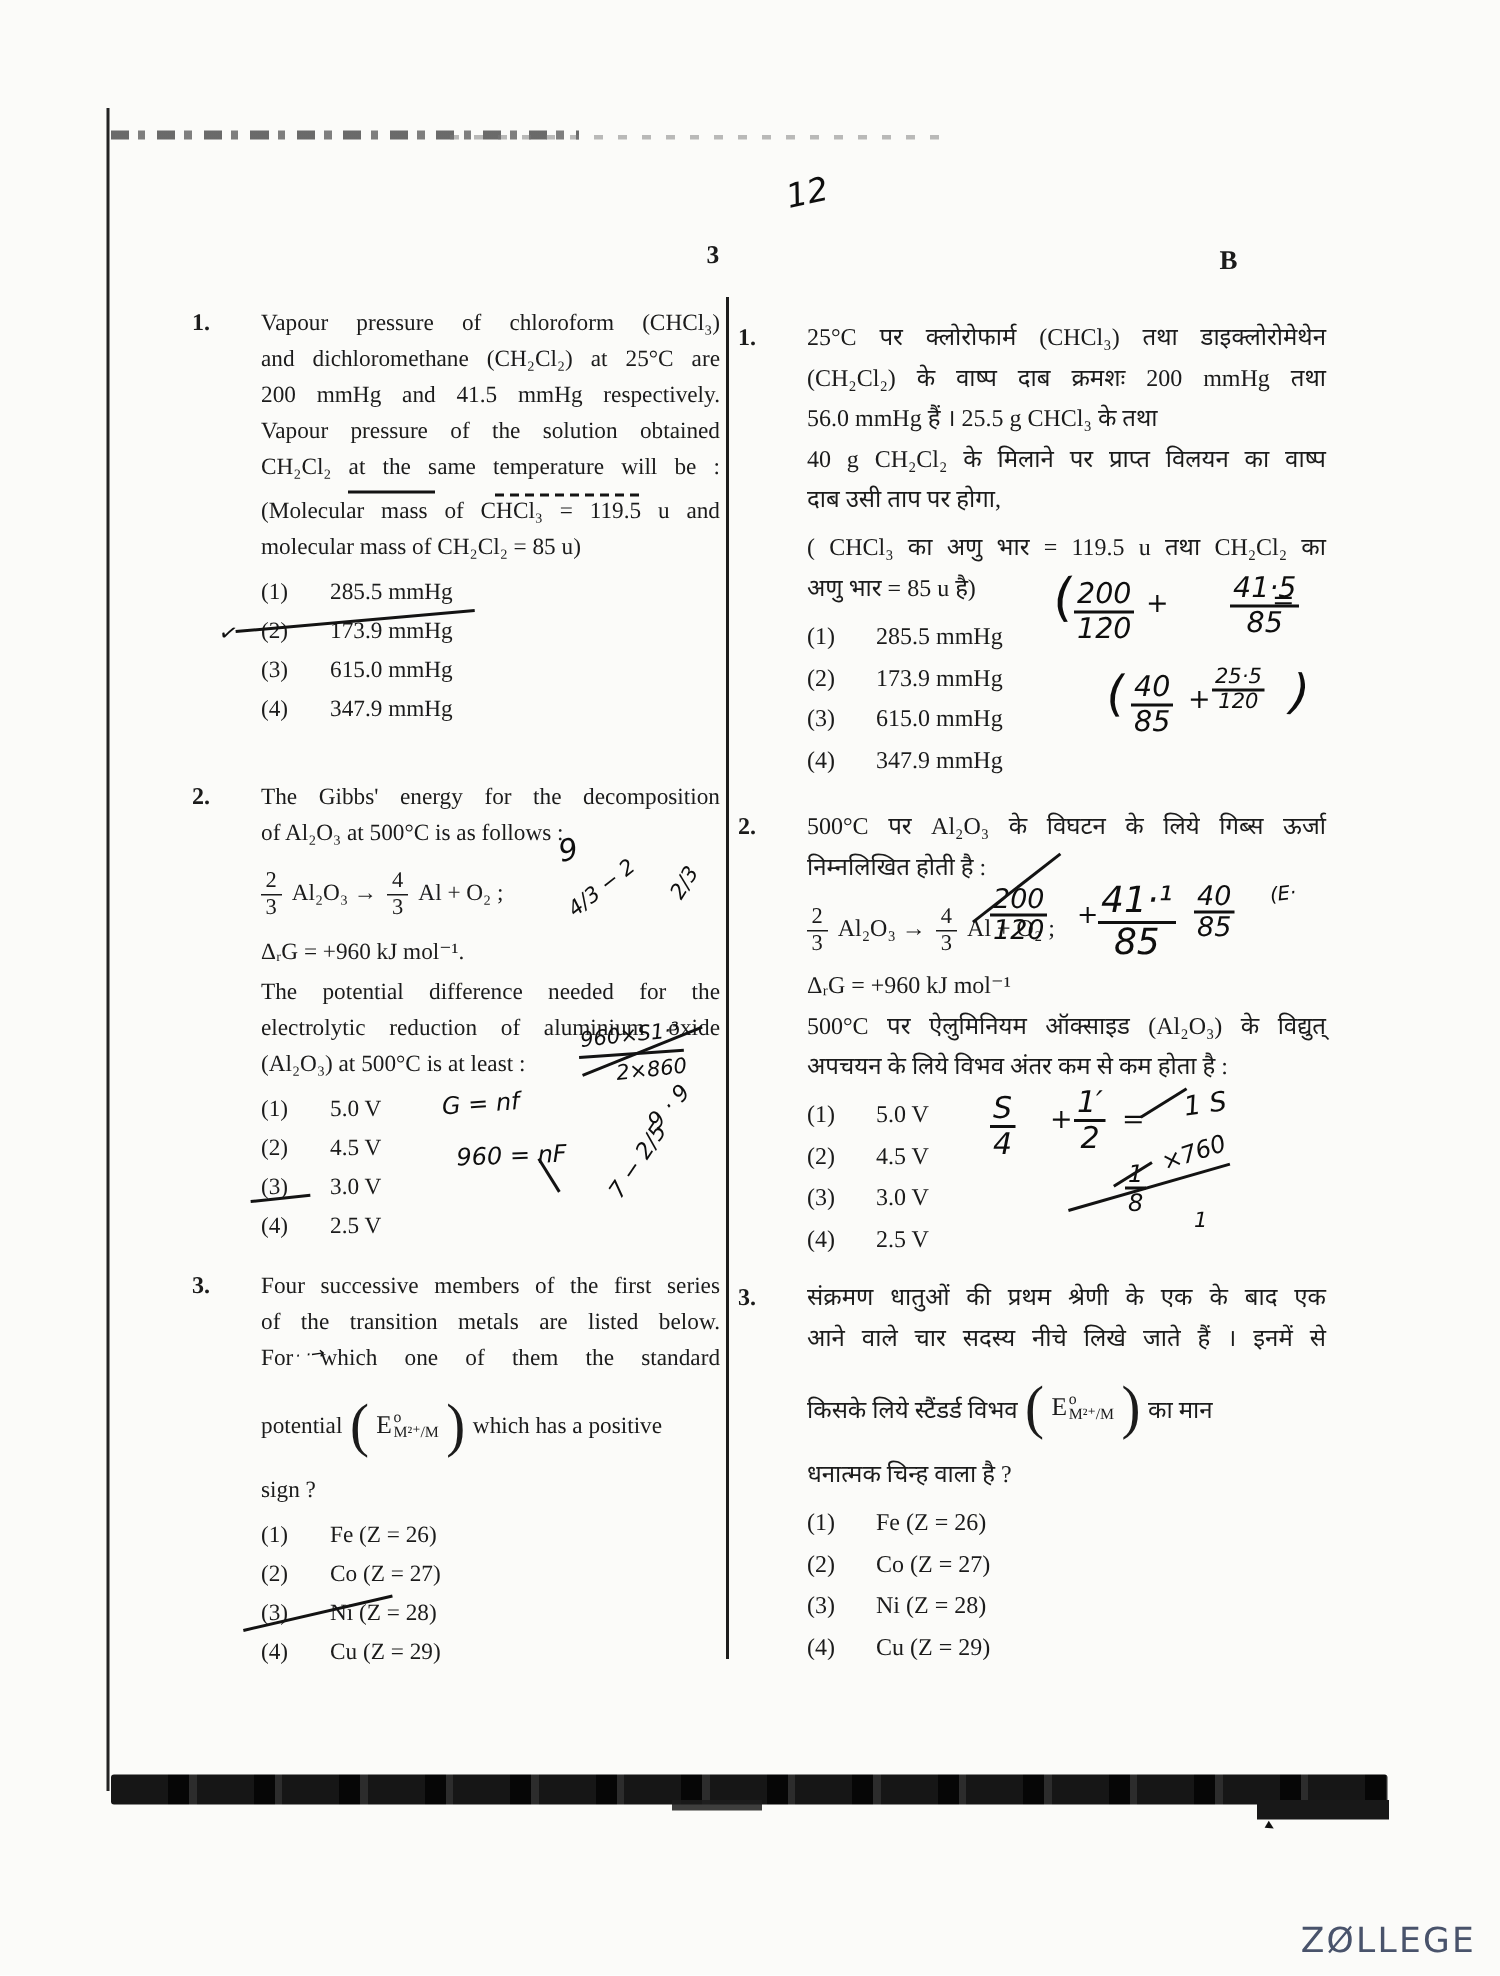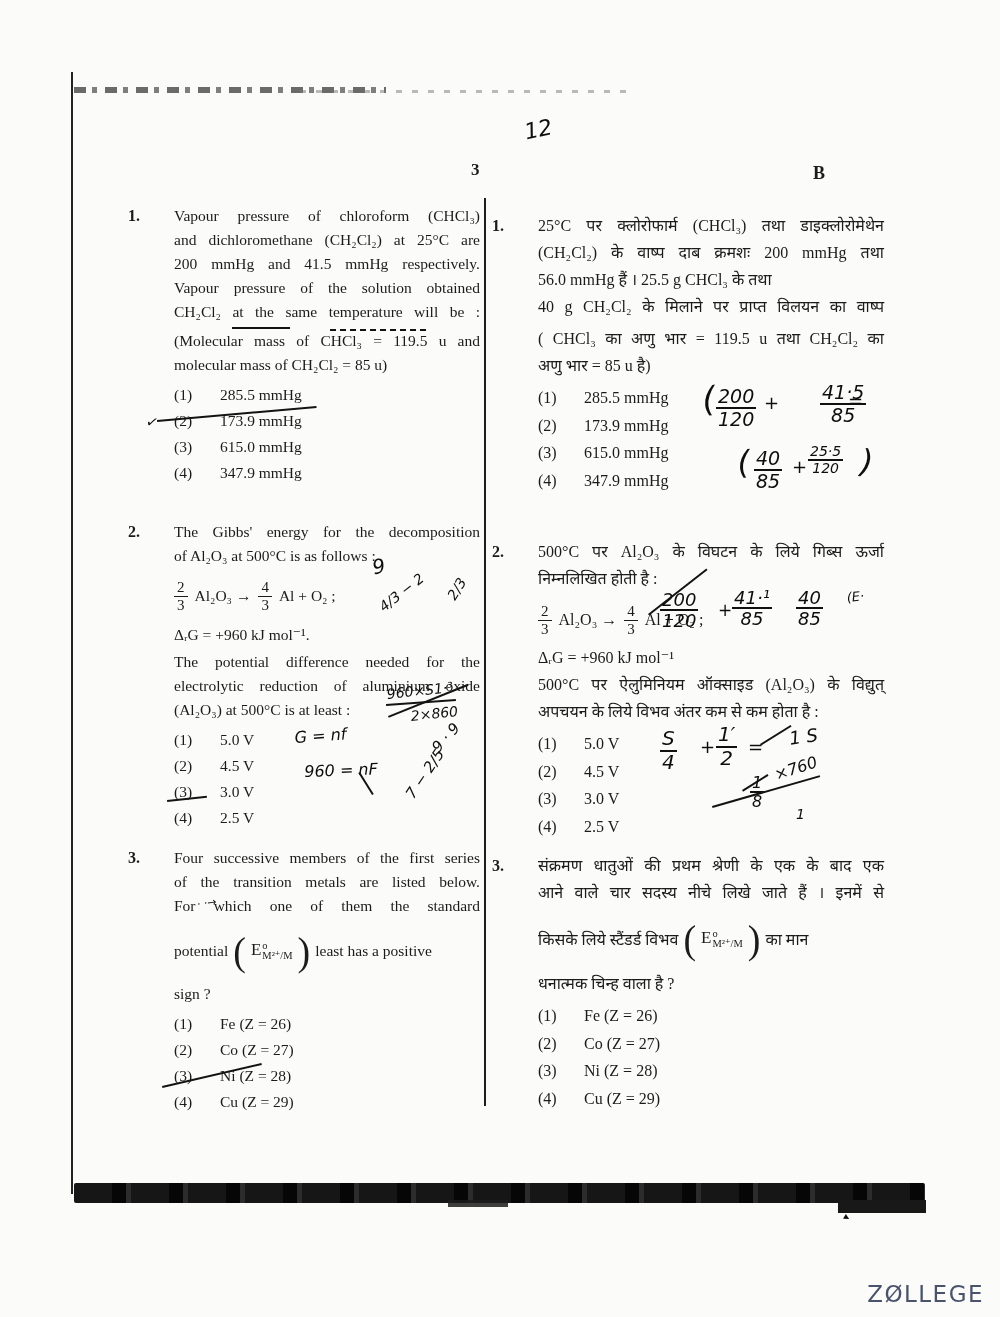--- a/index.html
+++ b/index.html
@@ -157,21 +157,21 @@
         <span>potential</span>
         <span class="paren">(</span>
         <span class="enot">
           <span class="ebase">E</span>
           <span class="estack">
               <span>o</span>
               <span>M²⁺/M</span>
             </span>
         </span>
         <span class="paren">)</span>
-        <span>least has a positive</span>
+        <span>which has a positive</span>
       </div>
       <div class="ln">sign ?</div>
       <div class="opts">
         <div class="opt">
           <span class="onum">(1)</span>
           <span class="otext">Fe (Z = 26)</span>
         </div>
         <div class="opt">
           <span class="onum">(2)</span>
           <span class="otext">Co (Z = 27)</span>
@@ -188,20 +188,21 @@
     </div>
   </div>
 
   <div class="q hin" style="top:212px">
     <div class="qnum">1.</div>
     <div class="qbody">
       <div class="ln j">25°C पर क्लोरोफार्म (CHCl₃) तथा डाइक्लोरोमेथेन</div>
       <div class="ln j">(CH₂Cl₂) के वाष्प दाब क्रमशः 200 mmHg तथा</div>
       <div class="ln">56.0 mmHg हैं ।  25.5 g CHCl₃ के तथा</div>
       <div class="ln j">40 g CH₂Cl₂ के मिलाने पर प्राप्त विलयन का वाष्प</div>
+      <div class="ln">दाब उसी ताप पर होगा,</div>
       <div class="ln j para">( CHCl₃ का अणु भार = 119.5 u तथा CH₂Cl₂ का</div>
       <div class="ln">अणु भार = 85 u है)</div>
       <div class="opts">
         <div class="opt">
           <span class="onum">(1)</span>
           <span class="otext">285.5 mmHg</span>
         </div>
         <div class="opt">
           <span class="onum">(2)</span>
           <span class="otext">173.9 mmHg</span>
@@ -347,21 +348,21 @@
         <span class="hfn">25·5</span>
         <span class="hfd">120</span>
       </div>
       <div class="anno text" style="left: 862px; top: 442px; transform: rotate(4deg); font-size: 32px;">)</div>
       <div class="anno frac" style="left: 660px; top: 590px; font-size: 18px;">
         <span class="hfn">200</span>
         <span class="hfd">120</span>
       </div>
       <div class="anno line" style="left: 648px; top: 614px; transform: rotate(-38deg); width: 74px;"></div>
       <div class="anno text" style="left: 718px; top: 600px; font-size: 17px;">+</div>
-      <div class="anno frac" style="left: 732px; top: 588px; font-size: 18px;">
+      <div class="anno frac" style="left: 732px; top: 588px; font-size: 24px;">
         <span class="hfn">41·¹</span>
         <span class="hfd">85</span>
       </div>
       <div class="anno frac" style="left: 796px; top: 588px; font-size: 18px;">
         <span class="hfn">40</span>
         <span class="hfd">85</span>
       </div>
       <div class="anno text" style="left: 846px; top: 590px; transform: rotate(-6deg); font-size: 13px;">(E·</div>
       <div class="anno frac" style="left: 660px; top: 728px; font-size: 20px;">
         <span class="hfn">S</span>

